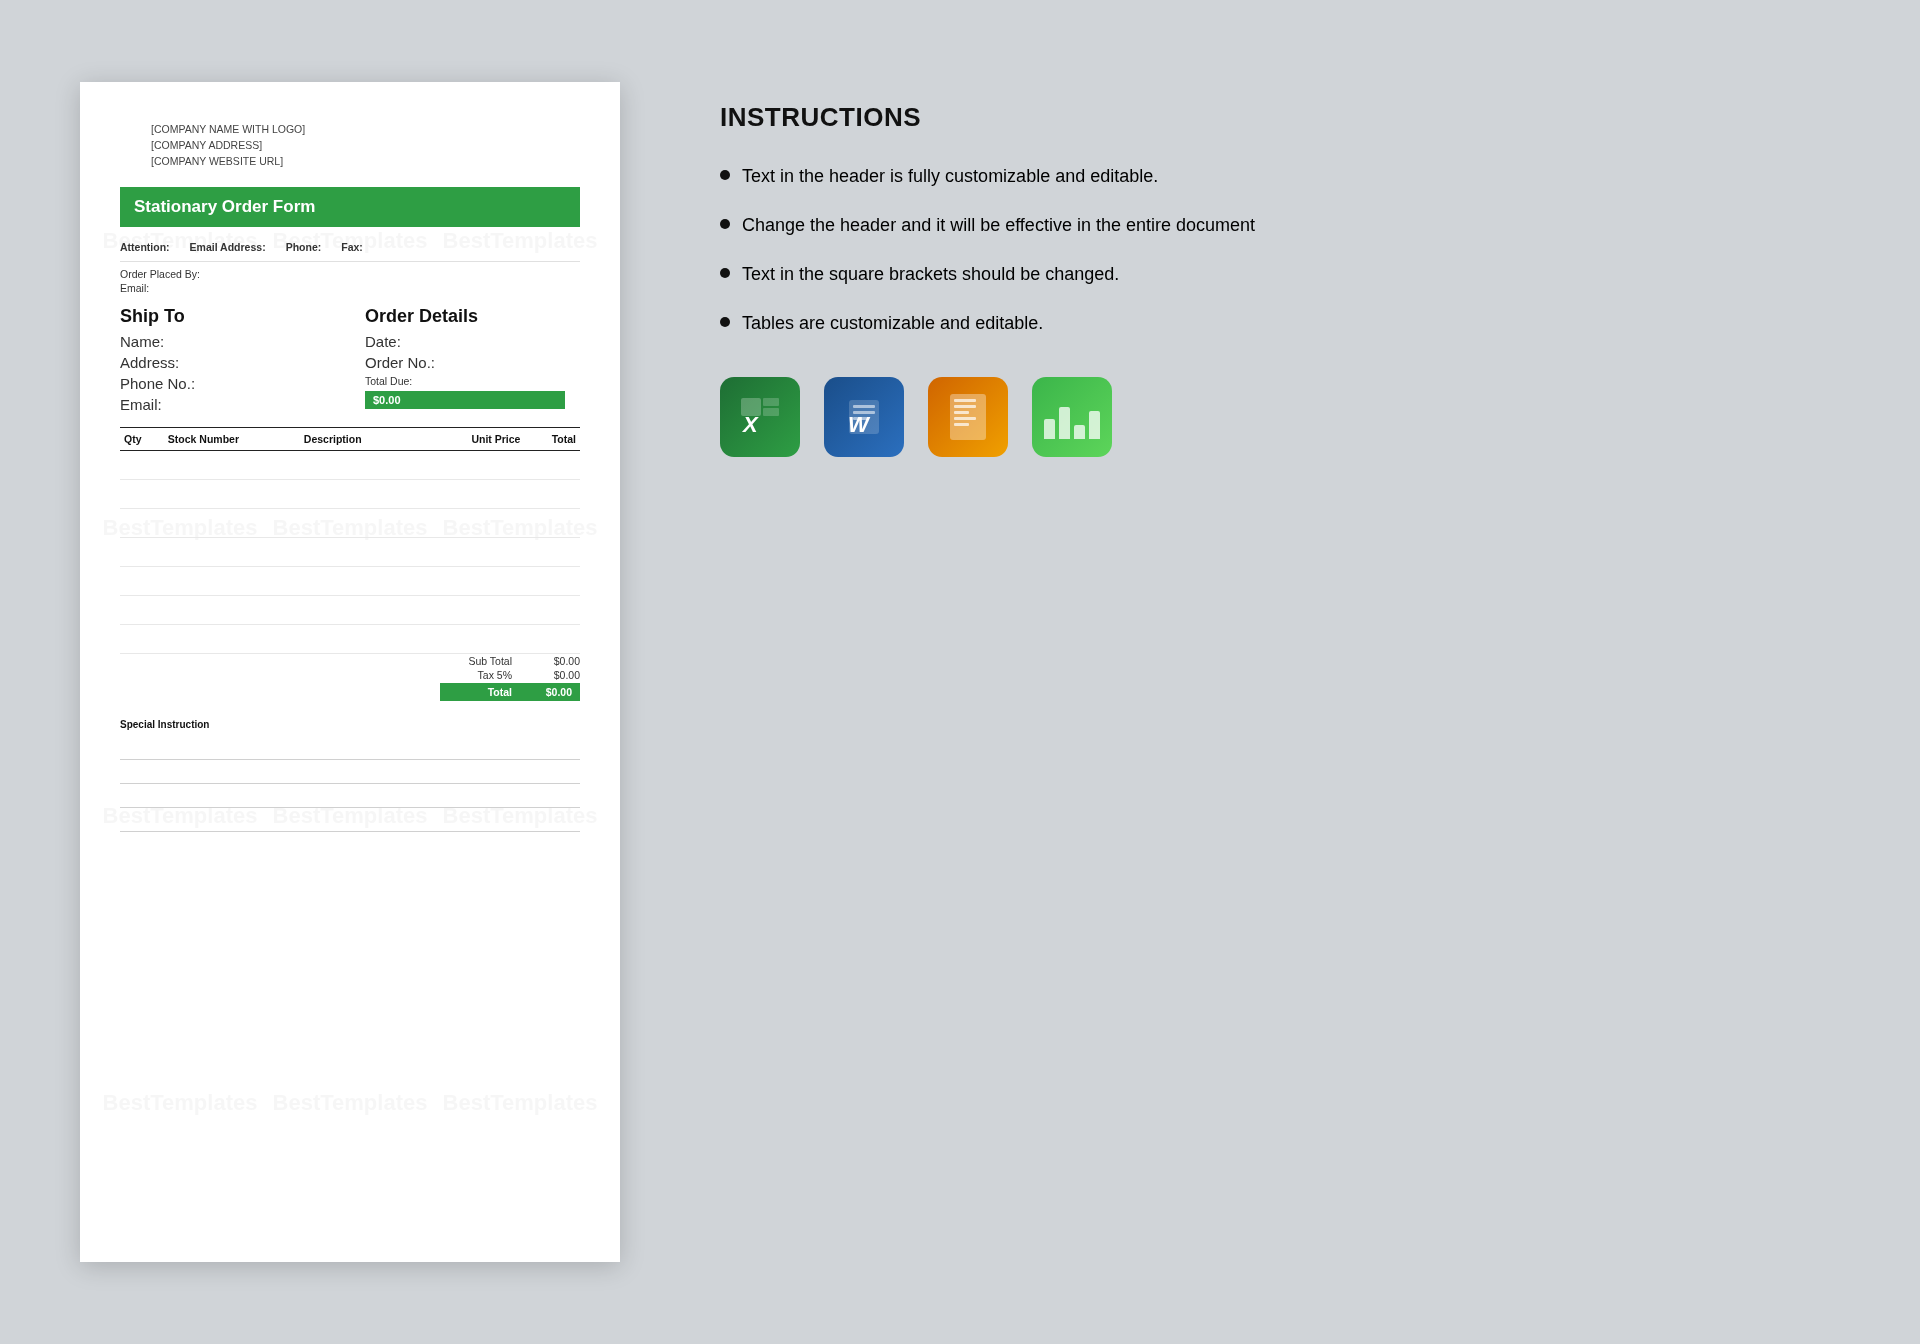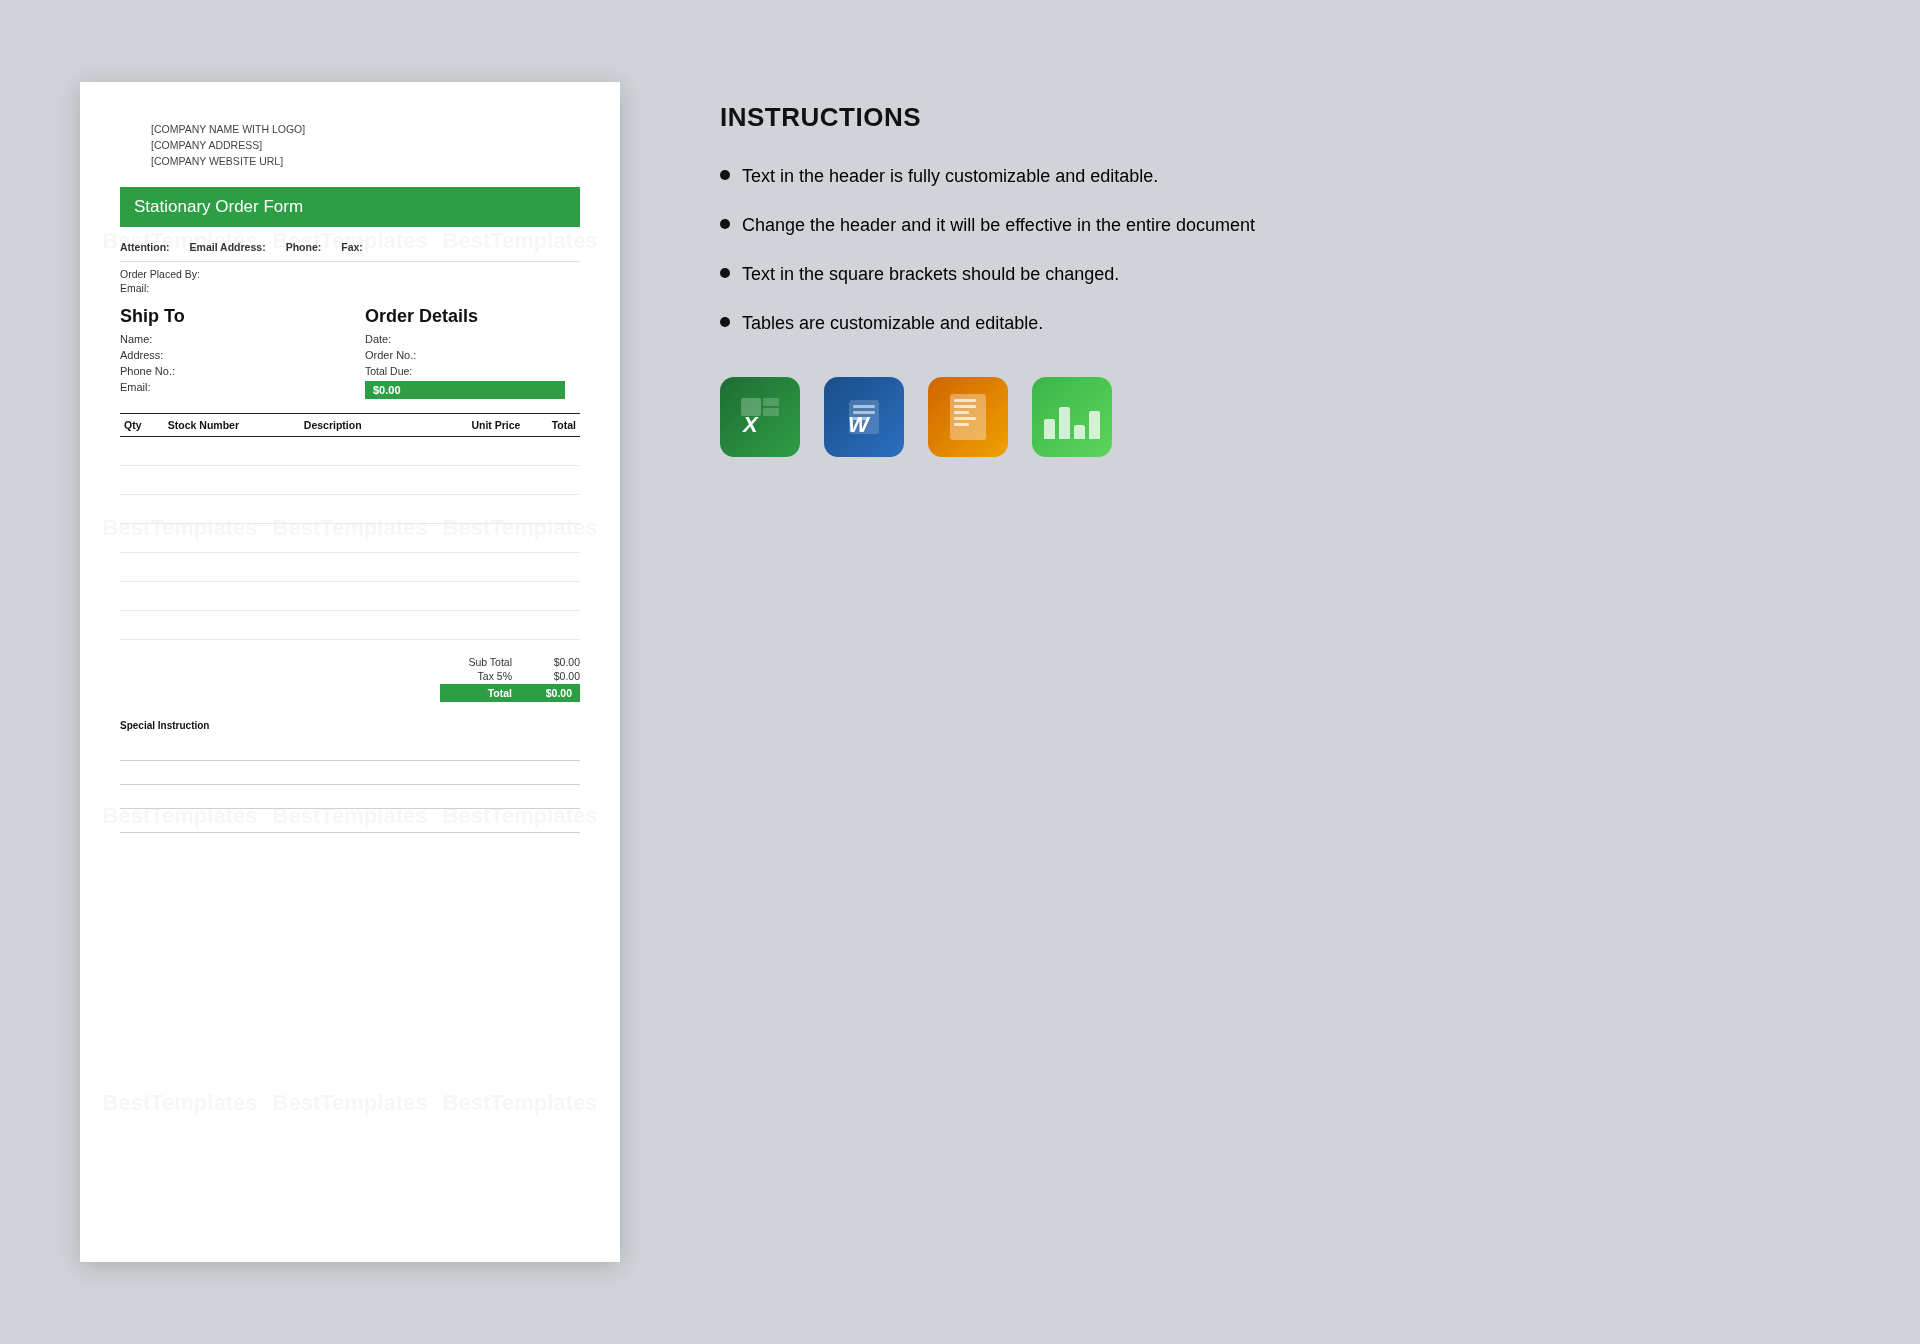--- a/index.html
+++ b/index.html
@@ -57,21 +57,21 @@
       line-height: 1.5;
       margin-left: 31px;
     }
     .company-header div { font-size: 10.5px; color: #444; }
 
     .form-title-bar {
       background: #2e9e44;
       color: #fff;
       padding: 10px 14px;
       font-size: 17px;
-      font-weight: normal;
+      font-weight: bold;
       margin-bottom: 14px;
       width: 100%;
     }
 
     .contact-row {
       display: flex;
       gap: 20px;
       font-size: 10.5px;
       color: #333;
       margin-bottom: 6px;
@@ -107,21 +107,21 @@
     }
     .section-title {
       font-size: 18px;
       font-weight: bold;
       color: #111;
       margin-bottom: 6px;
     }
     .field-row {
       display: flex;
       gap: 4px;
-      font-size: 11px;
+      font-size: 15px;
       color: #333;
       margin-bottom: 4px;
       align-items: center;
     }
     .field-label { font-weight: normal; color: #333; min-width: 65px; }
 
     .total-due-row {
       display: flex;
       gap: 4px;
       font-size: 10.5px;
@@ -160,21 +160,21 @@
     .items-table tbody tr {
       border-bottom: 1px solid #e8e8e8;
     }
     .items-table tbody td {
       padding: 8px 4px;
       font-size: 10.5px;
       color: #333;
     }
 
     .summary-section {
-      margin-top: 16px;
+      margin-top: 1px;
     }
     .summary-row {
       display: flex;
       justify-content: flex-end;
       gap: 0;
       margin-bottom: 2px;
       font-size: 10.5px;
     }
     .summary-label {
       text-align: right;

